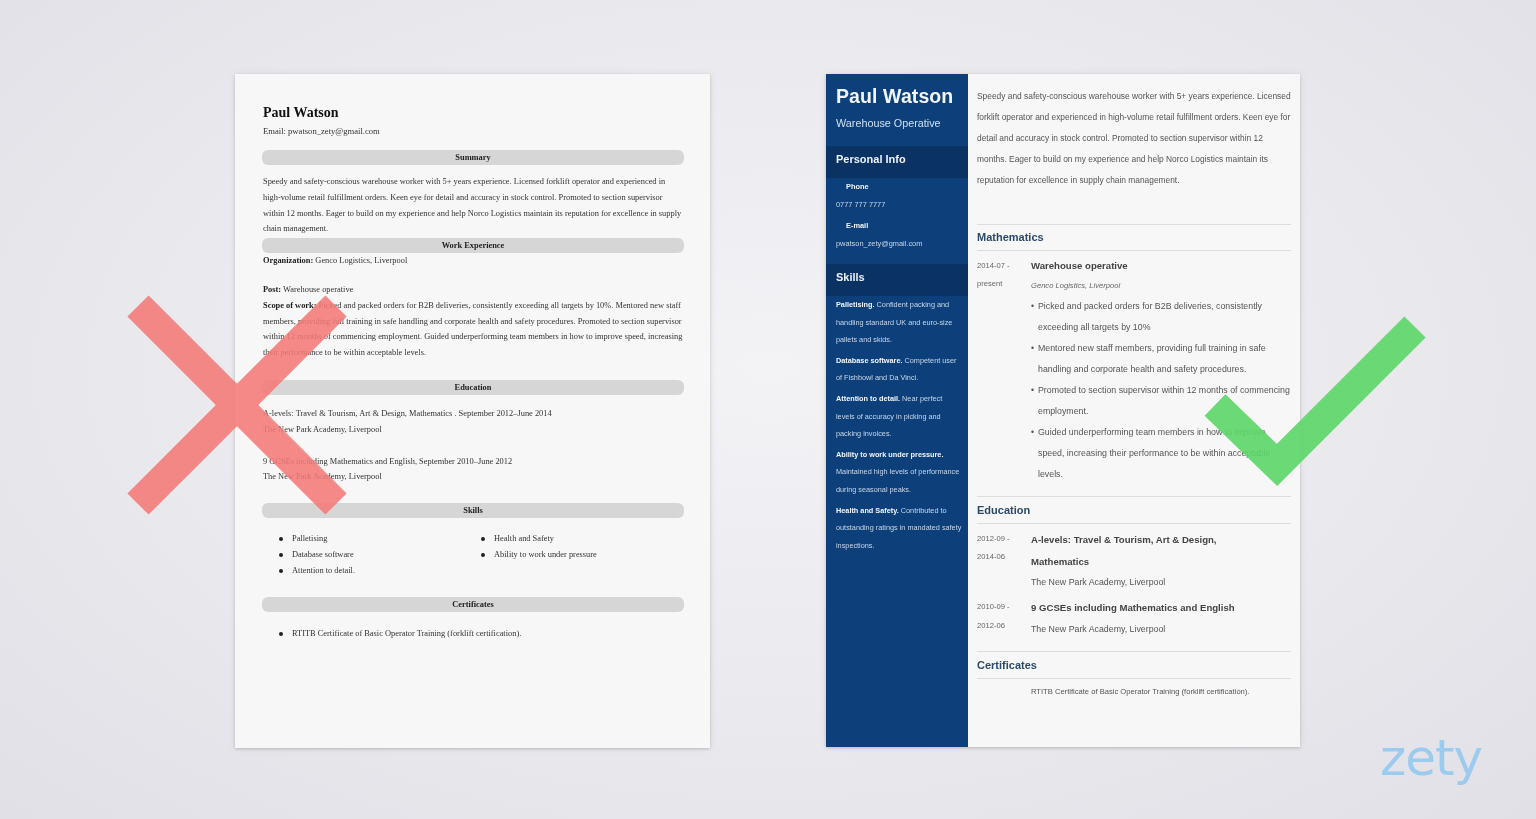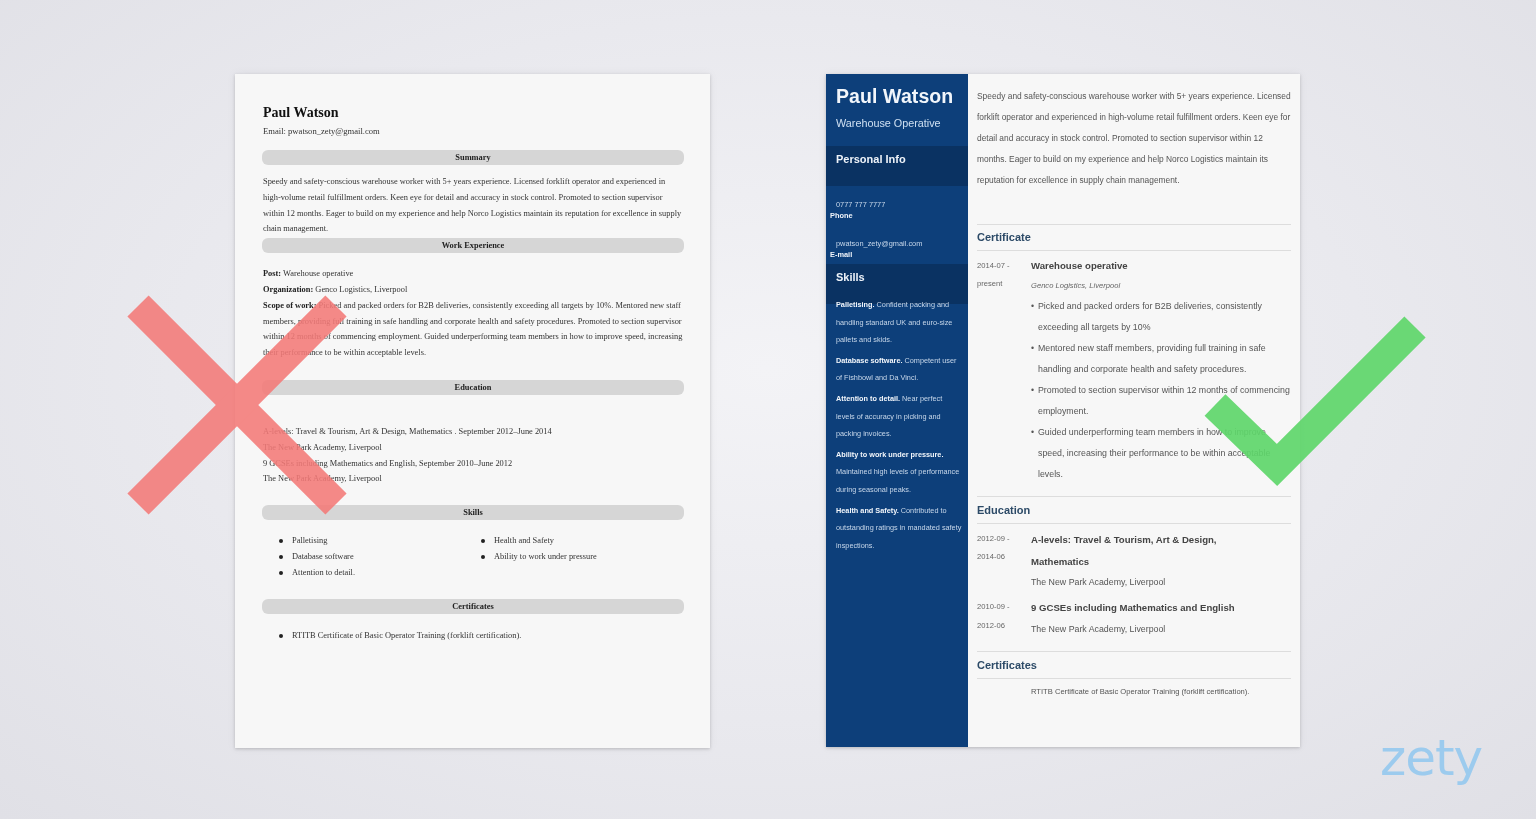--- a/index.html
+++ b/index.html
@@ -42,24 +42,24 @@
     background: #f7f7f7;
     box-shadow: 0 1px 3px rgba(0,0,0,0.18), 0 0 10px rgba(0,0,0,0.05);
   }
   .pr-sidebar {
     position: absolute; left: 0; top: 0; width: 142px; height: 673px;
     background: #0d3f7a; color: #fff;
   }
   .pr-name { position: absolute; left: 10px; top: 11px; font-size: 19.5px; font-weight: bold; color: #f2f6fb; letter-spacing: 0.1px; }
   .pr-title { position: absolute; left: 10px; top: 43px; font-size: 10.8px; color: #cfe0f2; }
   .pr-sechead {
-    position: absolute; left: 0; width: 142px; height: 40px; line-height: 26px;
+    position: absolute; left: 0; width: 142px; height: 32px; line-height: 26px;
     background: #0a3262; padding-left: 10px; font-size: 11px; font-weight: bold; color: #eef3f9;
   }
-  .pr-label { position: absolute; left: 4px; font-size: 7.4px; font-weight: bold; color: #f0f4fa; margin-top: 29px; }
+  .pr-label { position: absolute; left: 20px; font-size: 7.4px; font-weight: bold; color: #f0f4fa; }
   .pr-value { position: absolute; left: 10px; font-size: 7.4px; color: #c7d7ea; }
   .pr-skills { position: absolute; left: 10px; top: 222px; width: 126px; }
   .pr-skill { font-size: 7.3px; line-height: 17.6px; color: #c7d7ea; margin-bottom: 3px; }
   .pr-skill b { color: #f2f6fb; }
 
   .pr-main { position: absolute; left: 151px; top: 0; width: 314px; color: #555; }
   .pr-summary { position: absolute; left: 0; top: 12px; width: 314px; font-size: 8.4px; line-height: 21px; color: #555; }
   .pr-h { position: absolute; left: 0; font-size: 11px; font-weight: bold; color: #2c4a67; }
   .pr-rule { position: absolute; left: 0; width: 314px; height: 1px; background: #ddd; }
   .pr-date { position: absolute; left: 0; font-size: 7.6px; line-height: 18px; color: #666; }
@@ -84,37 +84,37 @@
 
 <div class="paper-left">
   <div class="pl-inner">
     <div class="pl-name">Paul Watson</div>
     <div class="pl-line">Email: pwatson_zety@gmail.com</div>
 
     <div class="pl-bar" style="margin-top:11px">Summary</div>
     <div class="pl-para" style="margin-top:9px">Speedy and safety-conscious warehouse worker with 5+ years experience. Licensed forklift operator and experienced in high-volume retail fulfillment orders. Keen eye for detail and accuracy in stock control. Promoted to section supervisor within 12 months. Eager to build on my experience and help Norco Logistics maintain its reputation for excellence in supply chain management.</div>
 
     <div class="pl-bar" style="margin-top:1px">Work Experience</div>
+    <div class="pl-para">
+      <span class="pl-bold">Organization:</span>
+      <span>Genco Logistics, Liverpool</span>
+    </div>
     <div class="pl-para" style="margin-top:13px">
       <span class="pl-bold">Post:</span>
       <span>Warehouse operative</span>
     </div>
     <div class="pl-para">
-      <span class="pl-bold">Organization:</span>
-      <span>Genco Logistics, Liverpool</span>
-    </div>
-    <div class="pl-para">
       <span class="pl-bold">Scope of work:</span>
       <span>Picked and packed orders for B2B deliveries, consistently exceeding all targets by 10%. Mentored new staff members, providing full training in safe handling and corporate health and safety procedures. Promoted to section supervisor within 12 months of commencing employment. Guided underperforming team members in how to improve speed, increasing their performance to be within acceptable levels.</span>
     </div>
 
     <div class="pl-bar" style="margin-top:19px">Education</div>
-    <div class="pl-para" style="margin-top:29px">A-levels: Travel &amp; Tourism, Art &amp; Design, Mathematics . September 2012–June 2014</div>
+    <div class="pl-para" style="margin-top:11px">A-levels: Travel &amp; Tourism, Art &amp; Design, Mathematics . September 2012–June 2014</div>
     <div class="pl-para">The New Park Academy, Liverpool</div>
-    <div class="pl-para" style="">9 GCSEs including Mathematics and English, September 2010–June 2012</div>
+    <div class="pl-para" style="margin-top:16px">9 GCSEs including Mathematics and English, September 2010–June 2012</div>
     <div class="pl-para">The New Park Academy, Liverpool</div>
 
     <div class="pl-bar" style="margin-top:18px">Skills</div>
     <div class="pl-skills" style="margin-top:13px">
       <ul>
         <li>Palletising</li>
         <li>Database software</li>
         <li>Attention to detail.</li>
       </ul>
       <ul>
@@ -148,21 +148,21 @@
       <div class="pr-skill"><b>Attention to detail.</b> <span>Near perfect levels of accuracy in picking and packing invoices.</span></div>
       <div class="pr-skill"><b>Ability to work under pressure.</b> <span>Maintained high levels of performance during seasonal peaks.</span></div>
       <div class="pr-skill"><b>Health and Safety.</b> <span>Contributed to outstanding ratings in mandated safety inspections.</span></div>
     </div>
   </div>
 
   <div class="pr-main">
     <div class="pr-summary">Speedy and safety-conscious warehouse worker with 5+ years experience. Licensed forklift operator and experienced in high-volume retail fulfillment orders. Keen eye for detail and accuracy in stock control. Promoted to section supervisor within 12 months. Eager to build on my experience and help Norco Logistics maintain its reputation for excellence in supply chain management.</div>
 
     <div class="pr-rule" style="top:150px"></div>
-    <div class="pr-h" style="top:157px">Certificate</div>
+    <div class="pr-h" style="top:157px">Mathematics</div>
     <div class="pr-rule" style="top:176px"></div>
 
     <div class="pr-date" style="top:183px">2014-07 -</div>
     <div class="pr-date" style="top:201px">present</div>
     <div class="pr-role" style="top:186px">Warehouse operative</div>
     <div class="pr-company" style="top:207px">Genco Logistics, Liverpool</div>
     <ul class="pr-bullets">
       <li>Picked and packed orders for B2B deliveries, consistently exceeding all targets by 10%</li>
       <li>Mentored new staff members, providing full training in safe handling and corporate health and safety procedures.</li>
       <li>Promoted to section supervisor within 12 months of commencing employment.</li>

